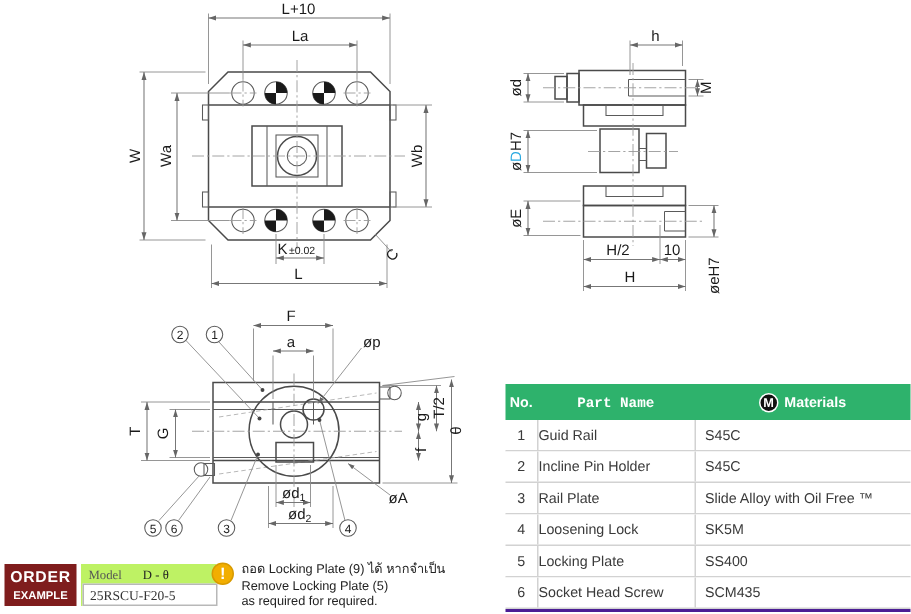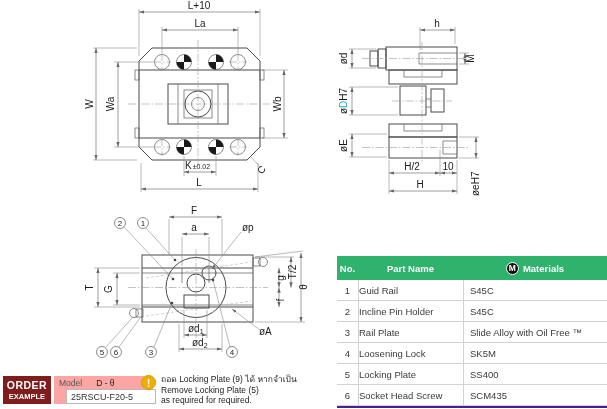--- a/index.html
+++ b/index.html
@@ -18,35 +18,35 @@
   tspan.tol{font-size:7px}
 
   
   .parts-table{position:absolute;left:337px;top:256px;width:270px;border-bottom:2px solid #4c1d95;}
   .pt-header{display:flex;height:24px;background:#2eb26c;color:#fff;font-size:9.5px;font-weight:bold;align-items:center;}
   .pt-row{display:flex;height:20px;border-bottom:1px solid #d2d2d2;font-size:9.5px;color:#3a3a3a;align-items:center;background:#fff;}
   .c-no{width:21px;text-align:center;flex:none;}
   .c-part{width:105px;padding-left:0;flex:none;box-sizing:border-box;}
   .c-mat{flex:1;padding-left:6px;}
   .pt-row .c-part,.pt-row .c-mat{border-left:1px solid #d2d2d2;height:100%;display:flex;align-items:center;}
-  .pt-header .c-part{text-align:right;padding-left:0;display:flex;justify-content:center;}
+  .pt-header .c-part{text-align:right;padding-left:0;display:flex;justify-content:center;font-family:Liberation Mono, monospace;}
   .pt-header .c-mat{display:flex;align-items:center;justify-content:center;padding-left:0;gap:4px;}
   .m-badge{width:13px;height:13px;border-radius:50%;background:#111;color:#fff;font-size:8.5px;font-weight:bold;
            display:flex;align-items:center;justify-content:center;border:1px solid #fff;box-sizing:border-box;}
 
   
   .order-box{position:absolute;left:3px;top:376px;width:48px;height:28px;background:#7f1d1d;color:#fff;
              display:flex;flex-direction:column;align-items:center;justify-content:center;line-height:1;}
   .order-l1{font-size:10.5px;font-weight:bold;letter-spacing:.5px;}
   .order-l2{font-size:7.5px;font-weight:bold;margin-top:2px;}
-  .model-panel{position:absolute;left:54px;top:376px;width:90px;height:28px;background:#fca5a5;}
+  .model-panel{position:absolute;left:54px;top:376px;width:90px;height:28px;background:#bef264;font-family:Liberation Serif, serif;}
   .model-row{display:flex;gap:14px;font-size:8.5px;padding:2px 0 0 5px;}
   .model-label{color:#555;}
   .model-value{color:#222;}
-  .code-box{position:absolute;left:12px;top:13px;width:84px;height:13px;background:#fff;border:1px solid #b8b8b8;
+  .code-box{position:absolute;left:1px;top:13px;width:84px;height:13px;background:#fff;border:1px solid #b8b8b8;
             font-size:9px;color:#333;display:flex;align-items:center;padding-left:4px;}
 
   
   .note{position:absolute;left:141px;top:374px;display:flex;gap:5px;}
   .note-icon{width:15px;height:15px;border-radius:50%;background:#f2ae00;border:1px solid #d89a00;color:#fff;
              font-size:11px;font-weight:bold;display:flex;align-items:center;justify-content:center;flex:none;margin-top:1px;box-sizing:border-box;}
   .note-text{font-size:8.5px;line-height:10.5px;color:#222;white-space:nowrap;}
 </style>
 </head>
 <body>

